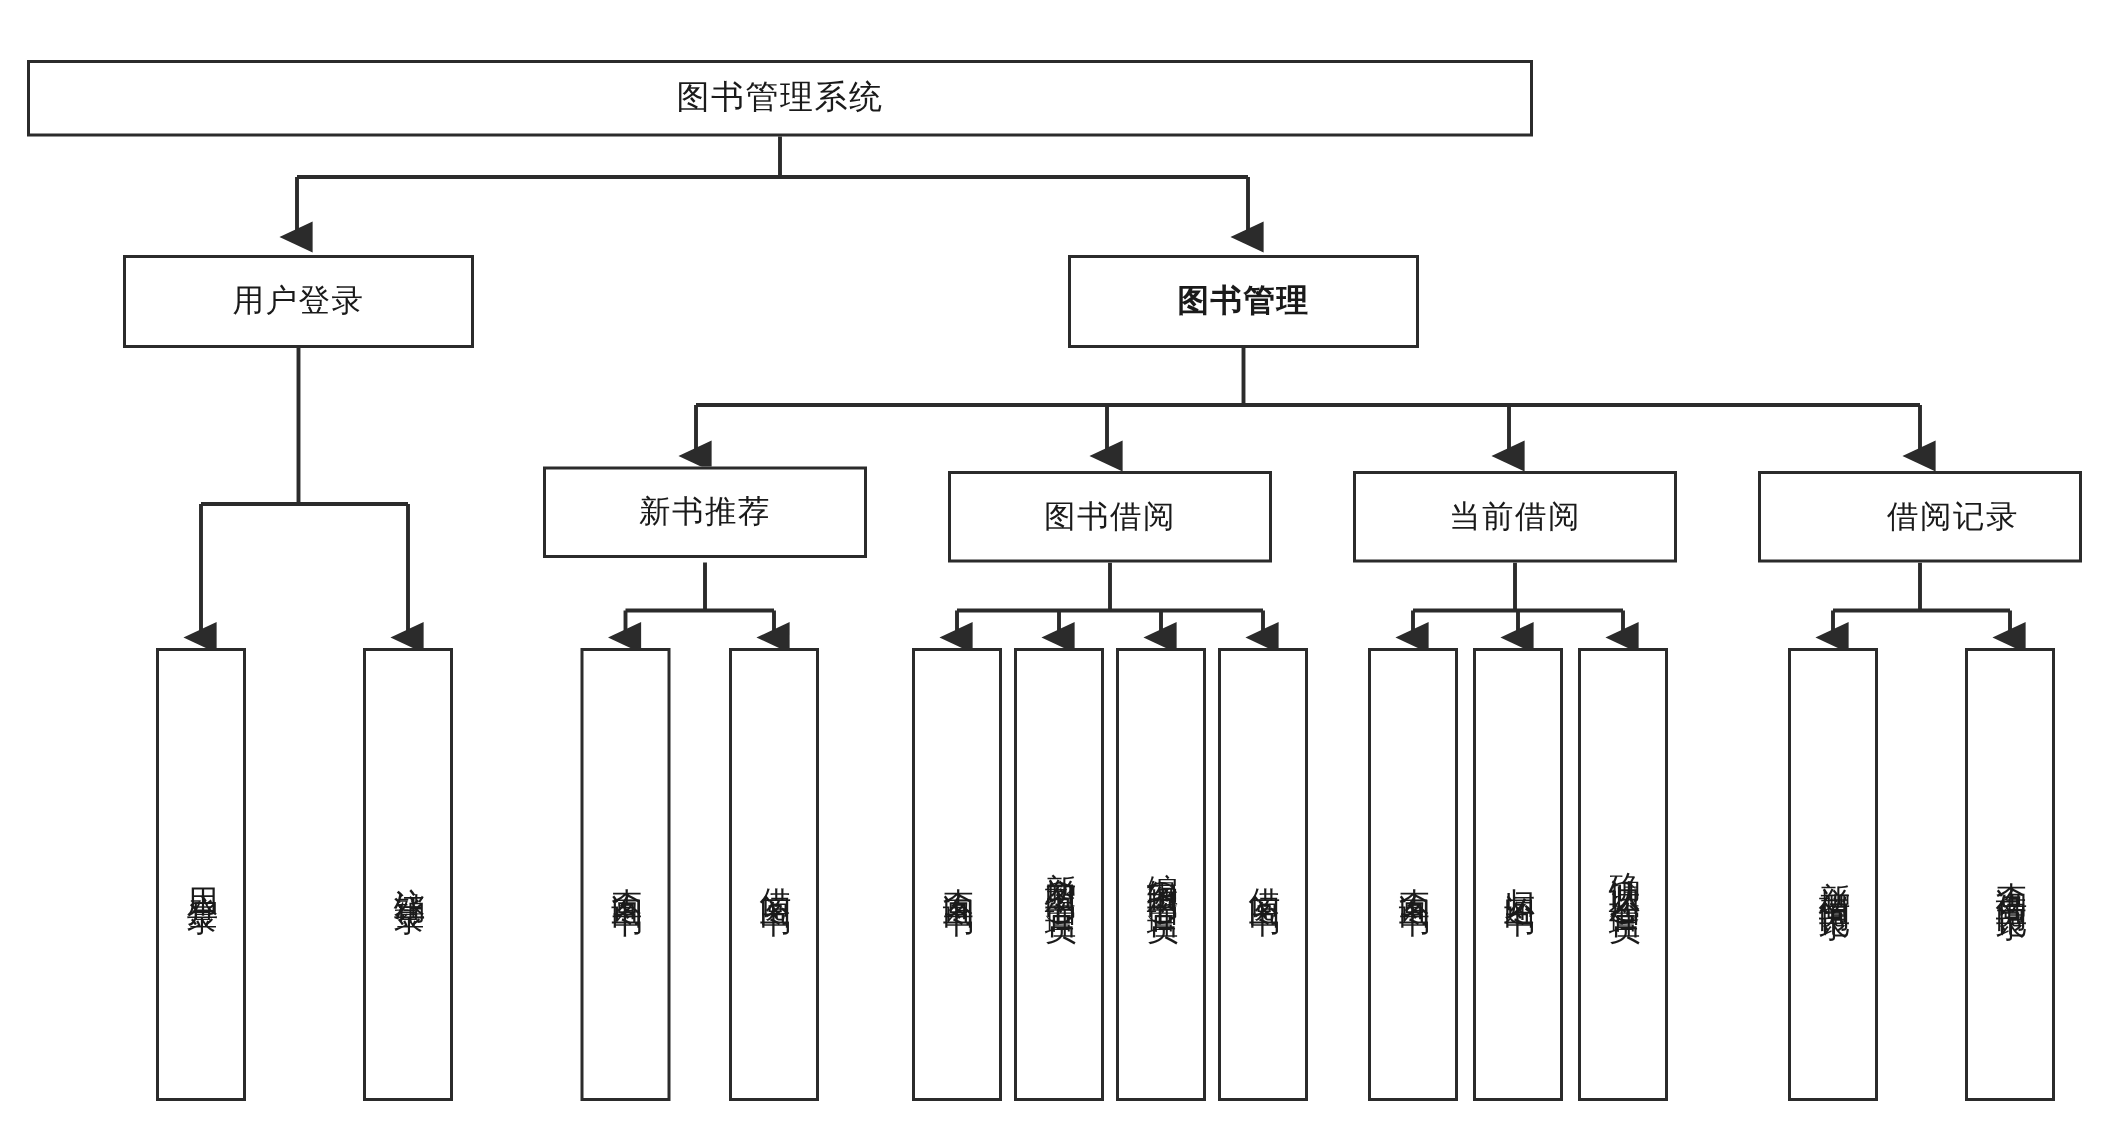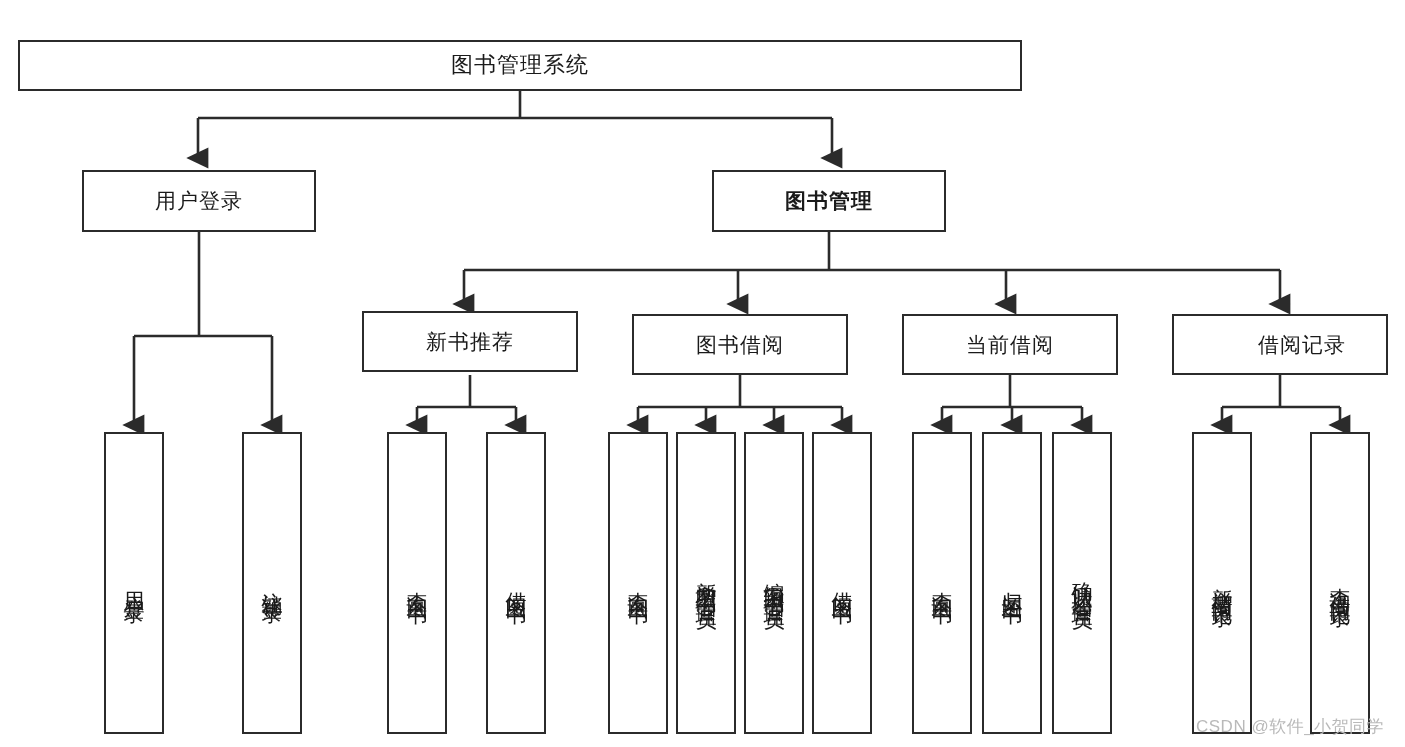--- a/index.html
+++ b/index.html
@@ -182,15 +182,14 @@
     <span class="vtext">确认归还（管理员）</span>
   </div>
 
   <div class="node vert" style="left:1192px; top:432px; width:60px; height:302px;">
     <span class="vtext">新增借阅记录</span>
   </div>
   <div class="node vert" style="left:1310px; top:432px; width:60px; height:302px;">
     <span class="vtext">查询借阅记录</span>
   </div>
 
-  <div class="watermark" style="left:1196px; top:715px;">CSDN @软件_小贺同学</div>
 
 </div>
 
 </body></html>

